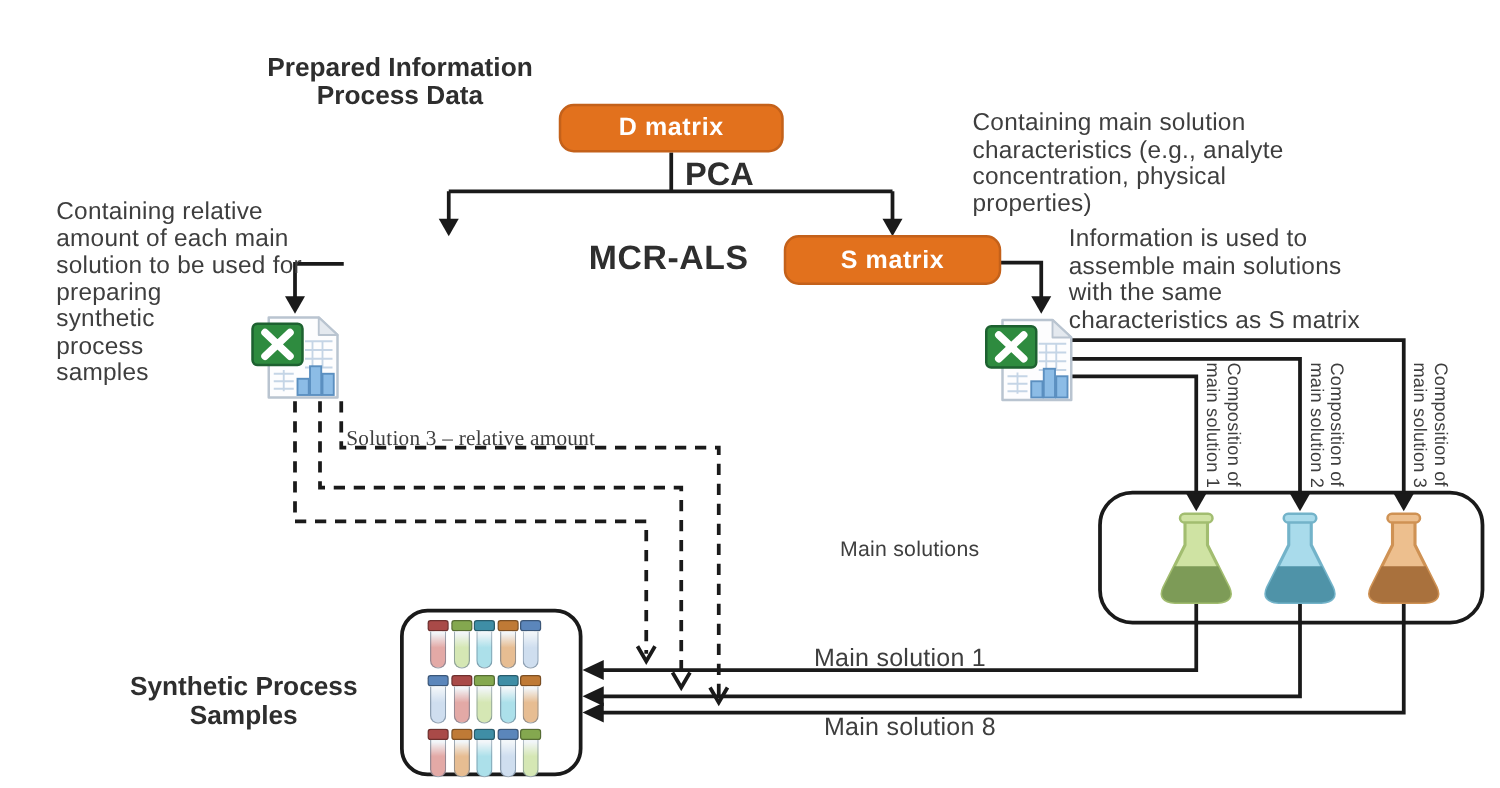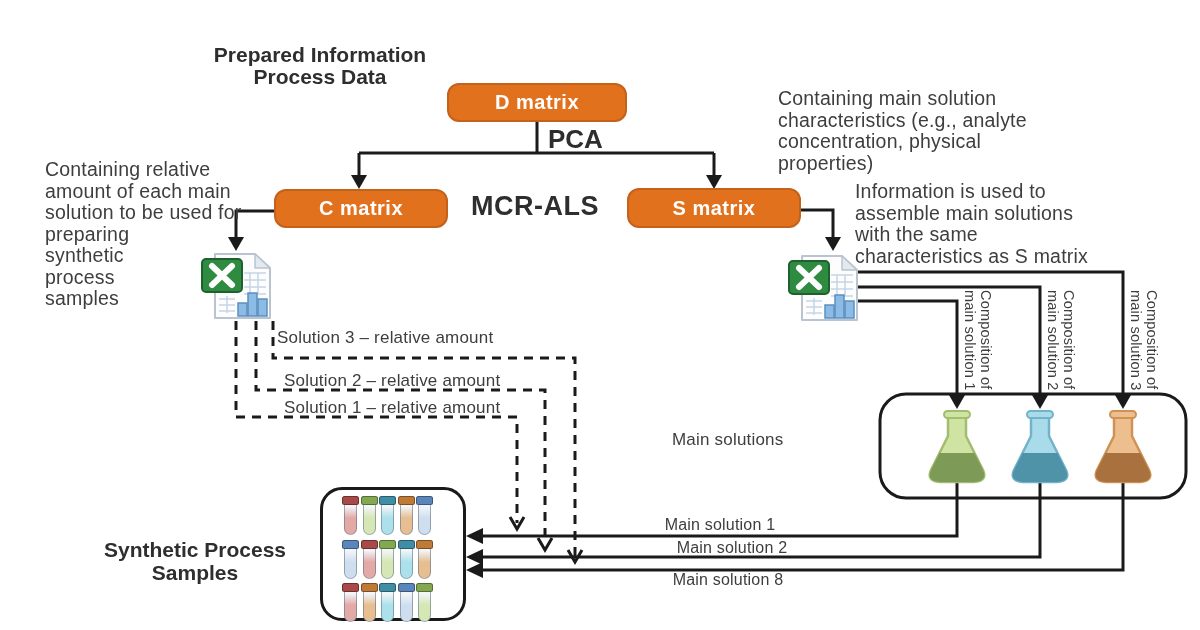--- a/index.html
+++ b/index.html
@@ -29,22 +29,22 @@
   #pca{left:548px;top:124px;font-size:26px;}
   #mcr{left:455px;top:191px;width:160px;font-size:27px;text-align:center;letter-spacing:.5px;}
   #c-note{left:45px;top:119px;width:335px;margin-top:40px;}
   #s-note{left:778px;top:88px;width:430px;}
   #info-note{left:855px;top:181px;width:365px;}
   #analyte-note{left:650px;top:333px;width:300px;}
   #main-solutions-label{left:672px;top:429px;font-size:17px;}
   #percent-note{left:10px;top:361px;width:245px;}
   #synthetic-label{left:45px;top:538px;width:300px;font-size:21px;line-height:23px;}
   .dashed-label{font-size:17px;letter-spacing:.2px;color:var(--text);}
-  #sol3-label{left:277px;top:328px;} #sol2-label{left:284px;top:371px;} #sol1-label{left:284px;top:398px;}
-  .ms-label{font-size:16px;width:160px;text-align:center;letter-spacing:.2px;}
+  #sol3-label{left:277px;top:341px;font-family:Liberation Serif, serif;} #sol2-label{left:284px;top:371px;} #sol1-label{left:284px;top:398px;}
+  .ms-label{font-size:20px;width:160px;text-align:center;letter-spacing:.2px;}
   #ms1-label{left:640px;top:516px;} #ms2-label{left:652px;top:539px;} #ms3-label{left:648px;top:571px;}
   .vlabel{writing-mode:vertical-rl;white-space:pre-line;font-size:14.5px;line-height:16.5px;
           height:118px;letter-spacing:.2px;color:var(--text);}
   #comp1{left:961px;top:290px;} #comp2{left:1044px;top:290px;} #comp3{left:1127px;top:290px;}
   #lines{left:0;top:0;}
   #lines .s{stroke:var(--line);stroke-width:3;fill:none;}
   #lines .d{stroke-dasharray:9 7;}
   #lines .ah{fill:var(--line);stroke:none;}
   #lines .cr{fill:#fff;stroke:var(--line);stroke-width:3;}
   .excel{width:76px;height:70px;}
@@ -105,23 +105,20 @@
     <path class="s d" d="M273,321 V358 H575 V556"></path>
     <path class="s" d="M568,550 L575,562 L582,550"></path>
   </svg>
 
   <div id="title" class="abs bold ctr pre">Prepared Information
 Process Data</div>
   <div id="d-box" class="abs matrix-box">
     <span>D matrix</span>
     </div>
   <div id="pca" class="abs bold">PCA</div>
-  <div id="c-box" class="abs matrix-box">
-    <span>C matrix</span>
-    </div>
   <div id="s-box" class="abs matrix-box">
     <span>S matrix</span>
     </div>
   <div id="mcr" class="abs bold">MCR-ALS</div>
 
   <div id="c-note" class="abs note pre">Containing relative
 amount of each main
 solution to be used for
 preparing
 synthetic
@@ -133,25 +130,22 @@
 properties)</div>
   <div id="info-note" class="abs note pre">Information is used to
 assemble main solutions
 with the same
 characteristics as S matrix</div>
   <div id="main-solutions-label" class="abs note">Main solutions</div>
   <div id="synthetic-label" class="abs bold ctr pre">Synthetic Process
 Samples</div>
 
   <div id="sol3-label" class="abs dashed-label">Solution 3 – relative amount</div>
-  <div id="sol2-label" class="abs dashed-label">Solution 2 – relative amount</div>
-  <div id="sol1-label" class="abs dashed-label">Solution 1 – relative amount</div>
 
   <div id="ms1-label" class="abs ms-label">Main solution 1</div>
-  <div id="ms2-label" class="abs ms-label">Main solution 2</div>
   <div id="ms3-label" class="abs ms-label">Main solution 8</div>
 
   <div id="comp1" class="abs vlabel">Composition of
 main solution 1</div>
   <div id="comp2" class="abs vlabel">Composition of
 main solution 2</div>
   <div id="comp3" class="abs vlabel">Composition of
 main solution 3</div>
 
   <svg id="excel-c" class="abs excel" viewBox="0 0 76 70">

